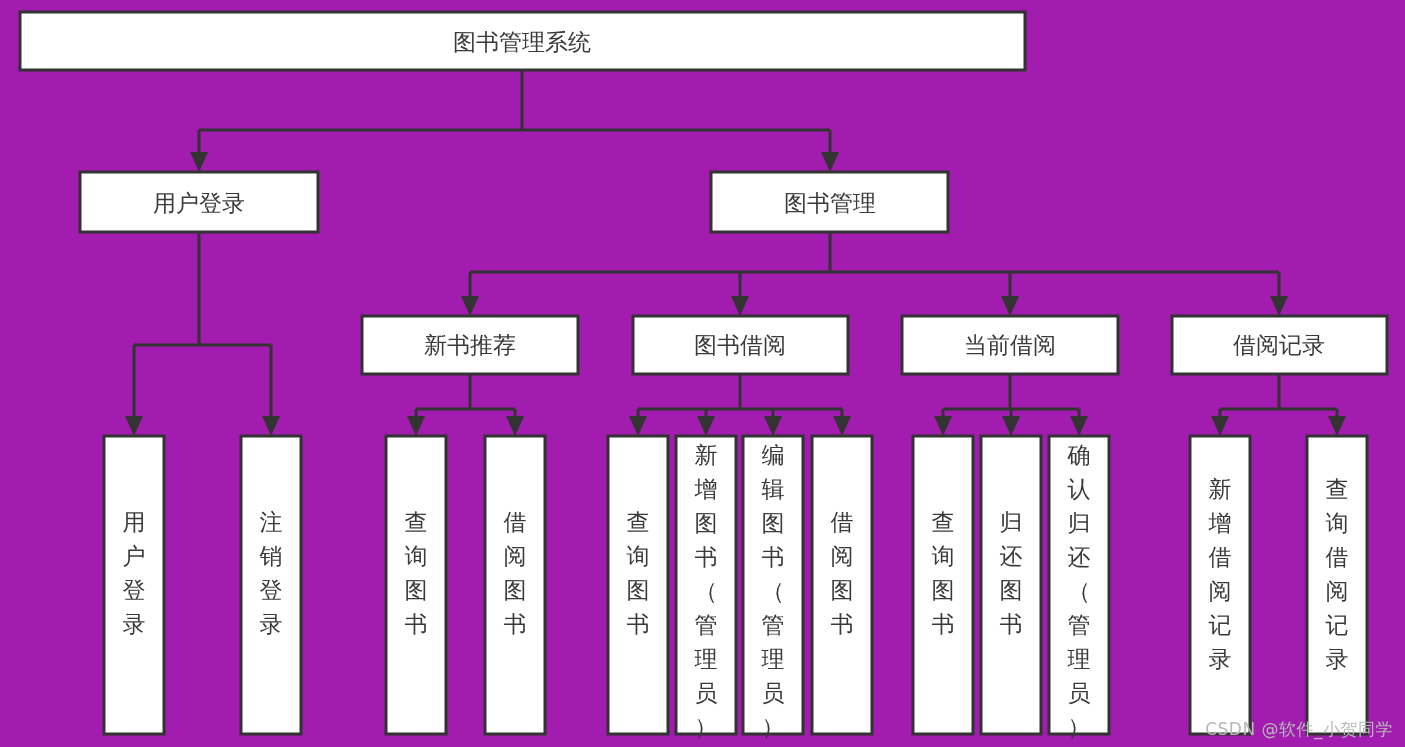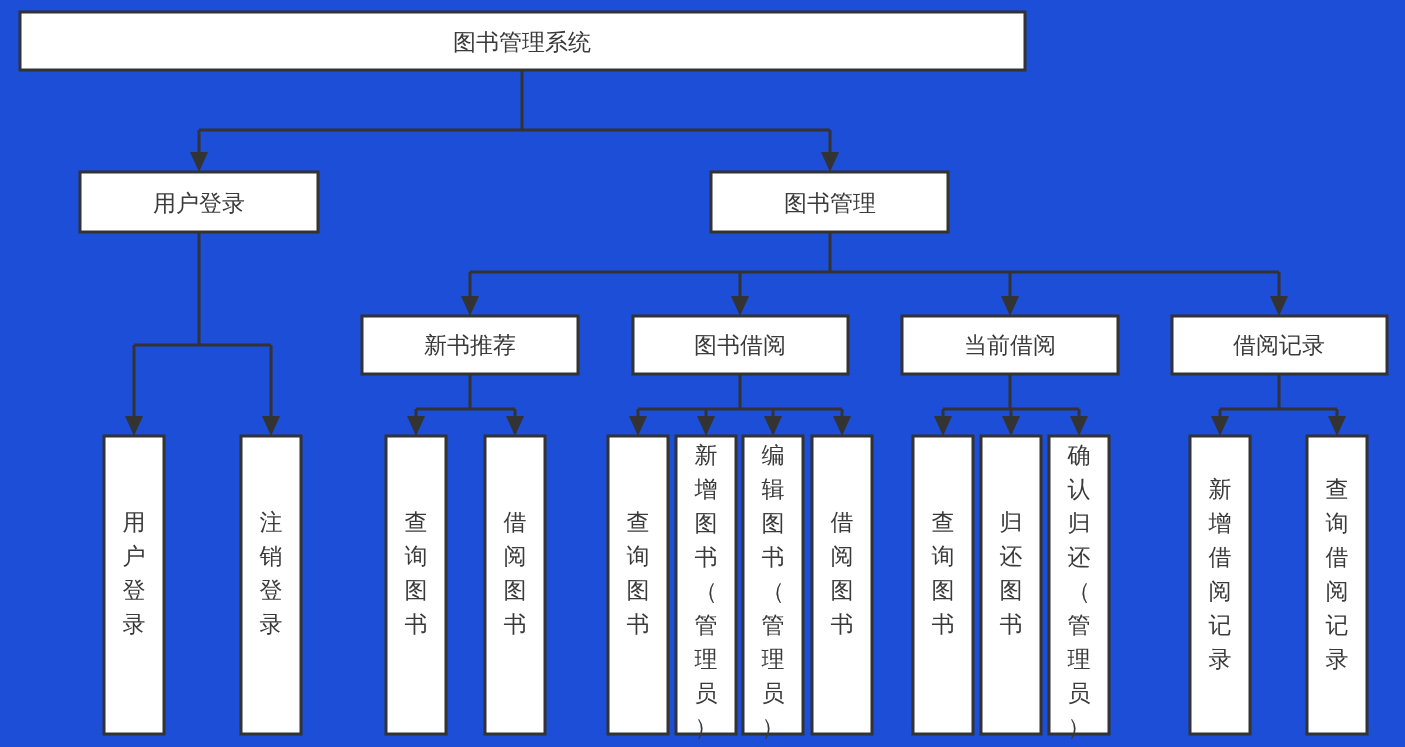--- a/index.html
+++ b/index.html
@@ -10,21 +10,21 @@
   body {
     width: 1405px;
     height: 747px;
     overflow: hidden;
     font-family: "DejaVu Sans", "Liberation Sans", sans-serif;
   }
   #diagram-root {
     position: relative;
     width: 1405px;
     height: 747px;
-    background: #1d4ed8;
+    background: #a21caf;
   }
   svg#flowchart {
     position: absolute;
     left: 0;
     top: 0;
     width: 1405px;
     height: 747px;
     display: block;
   }
   .node-box {
@@ -235,14 +235,15 @@
     <g>
       <rect class="node-box" x="1190" y="436" width="60" height="298"></rect>
       <text class="node-label-v" x="1220" y="497"><tspan x="1220" y="497">新</tspan><tspan x="1220" y="531">增</tspan><tspan x="1220" y="565">借</tspan><tspan x="1220" y="599">阅</tspan><tspan x="1220" y="633">记</tspan><tspan x="1220" y="667">录</tspan></text>
     </g>
     <g>
       <rect class="node-box" x="1307" y="436" width="60" height="298"></rect>
       <text class="node-label-v" x="1337" y="497"><tspan x="1337" y="497">查</tspan><tspan x="1337" y="531">询</tspan><tspan x="1337" y="565">借</tspan><tspan x="1337" y="599">阅</tspan><tspan x="1337" y="633">记</tspan><tspan x="1337" y="667">录</tspan></text>
     </g>
   </svg>
 
+  <div class="watermark">CSDN @软件_小贺同学</div>
 
 </div>
 
 </body></html>

